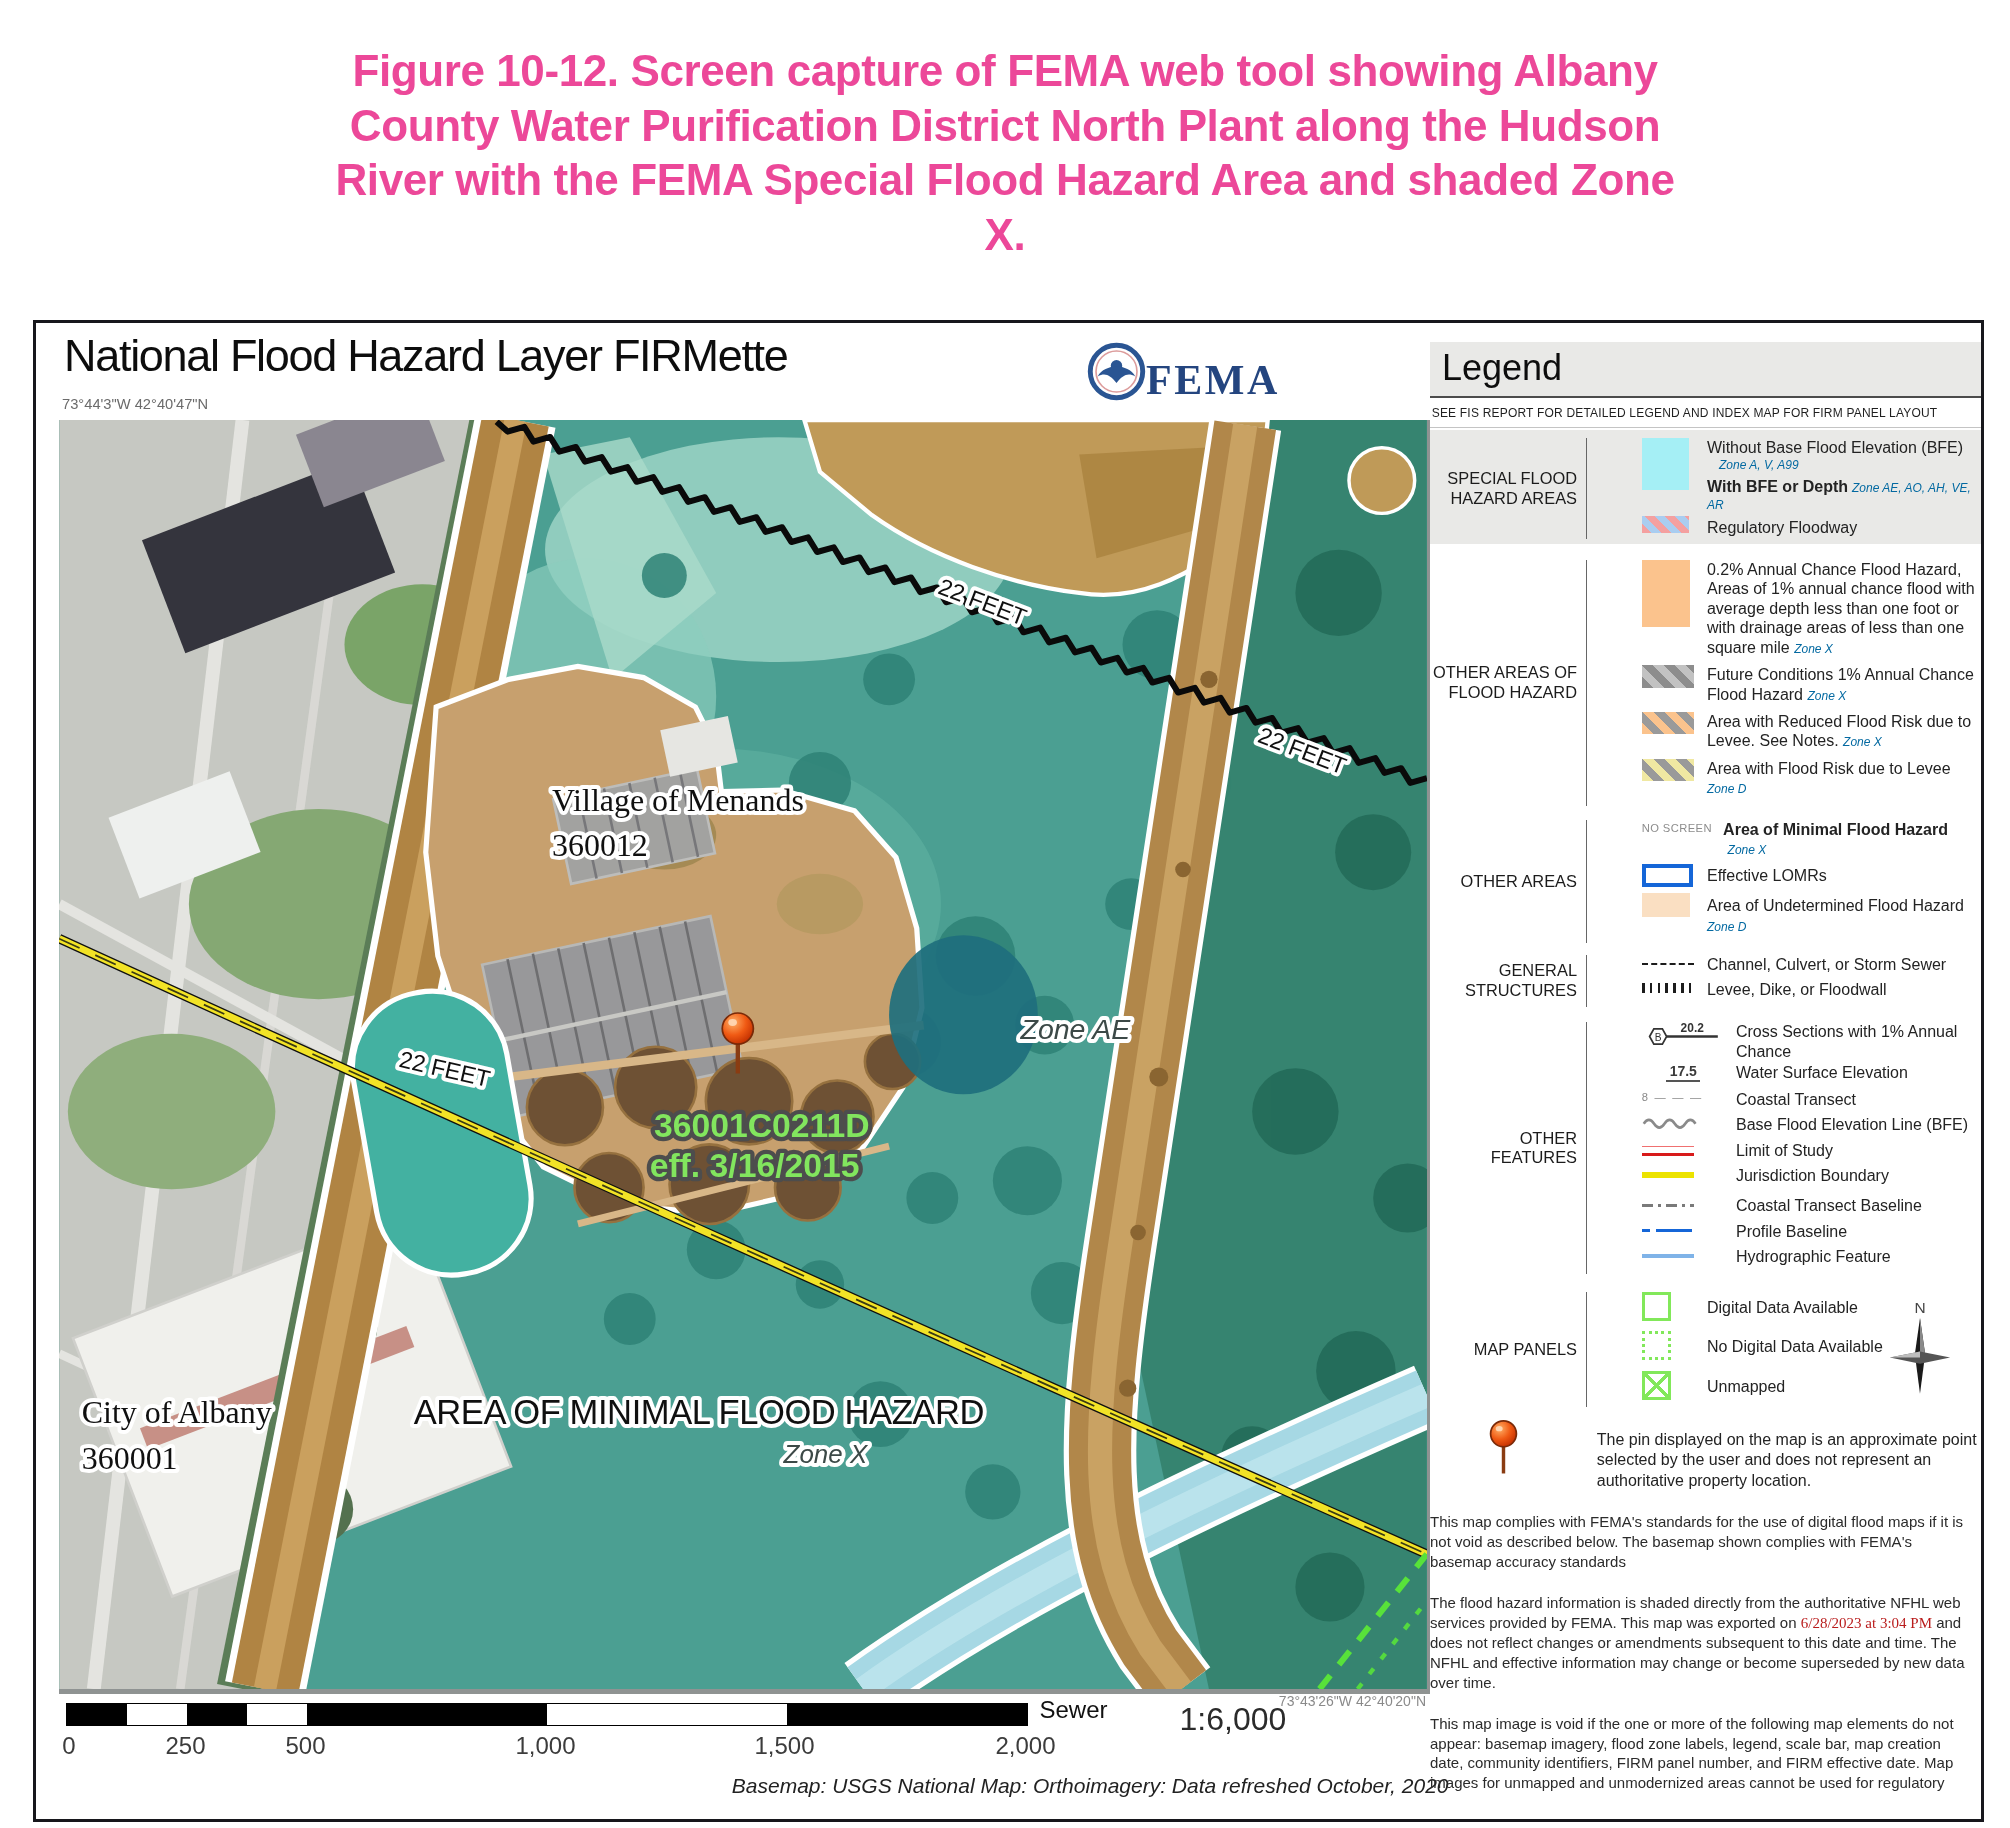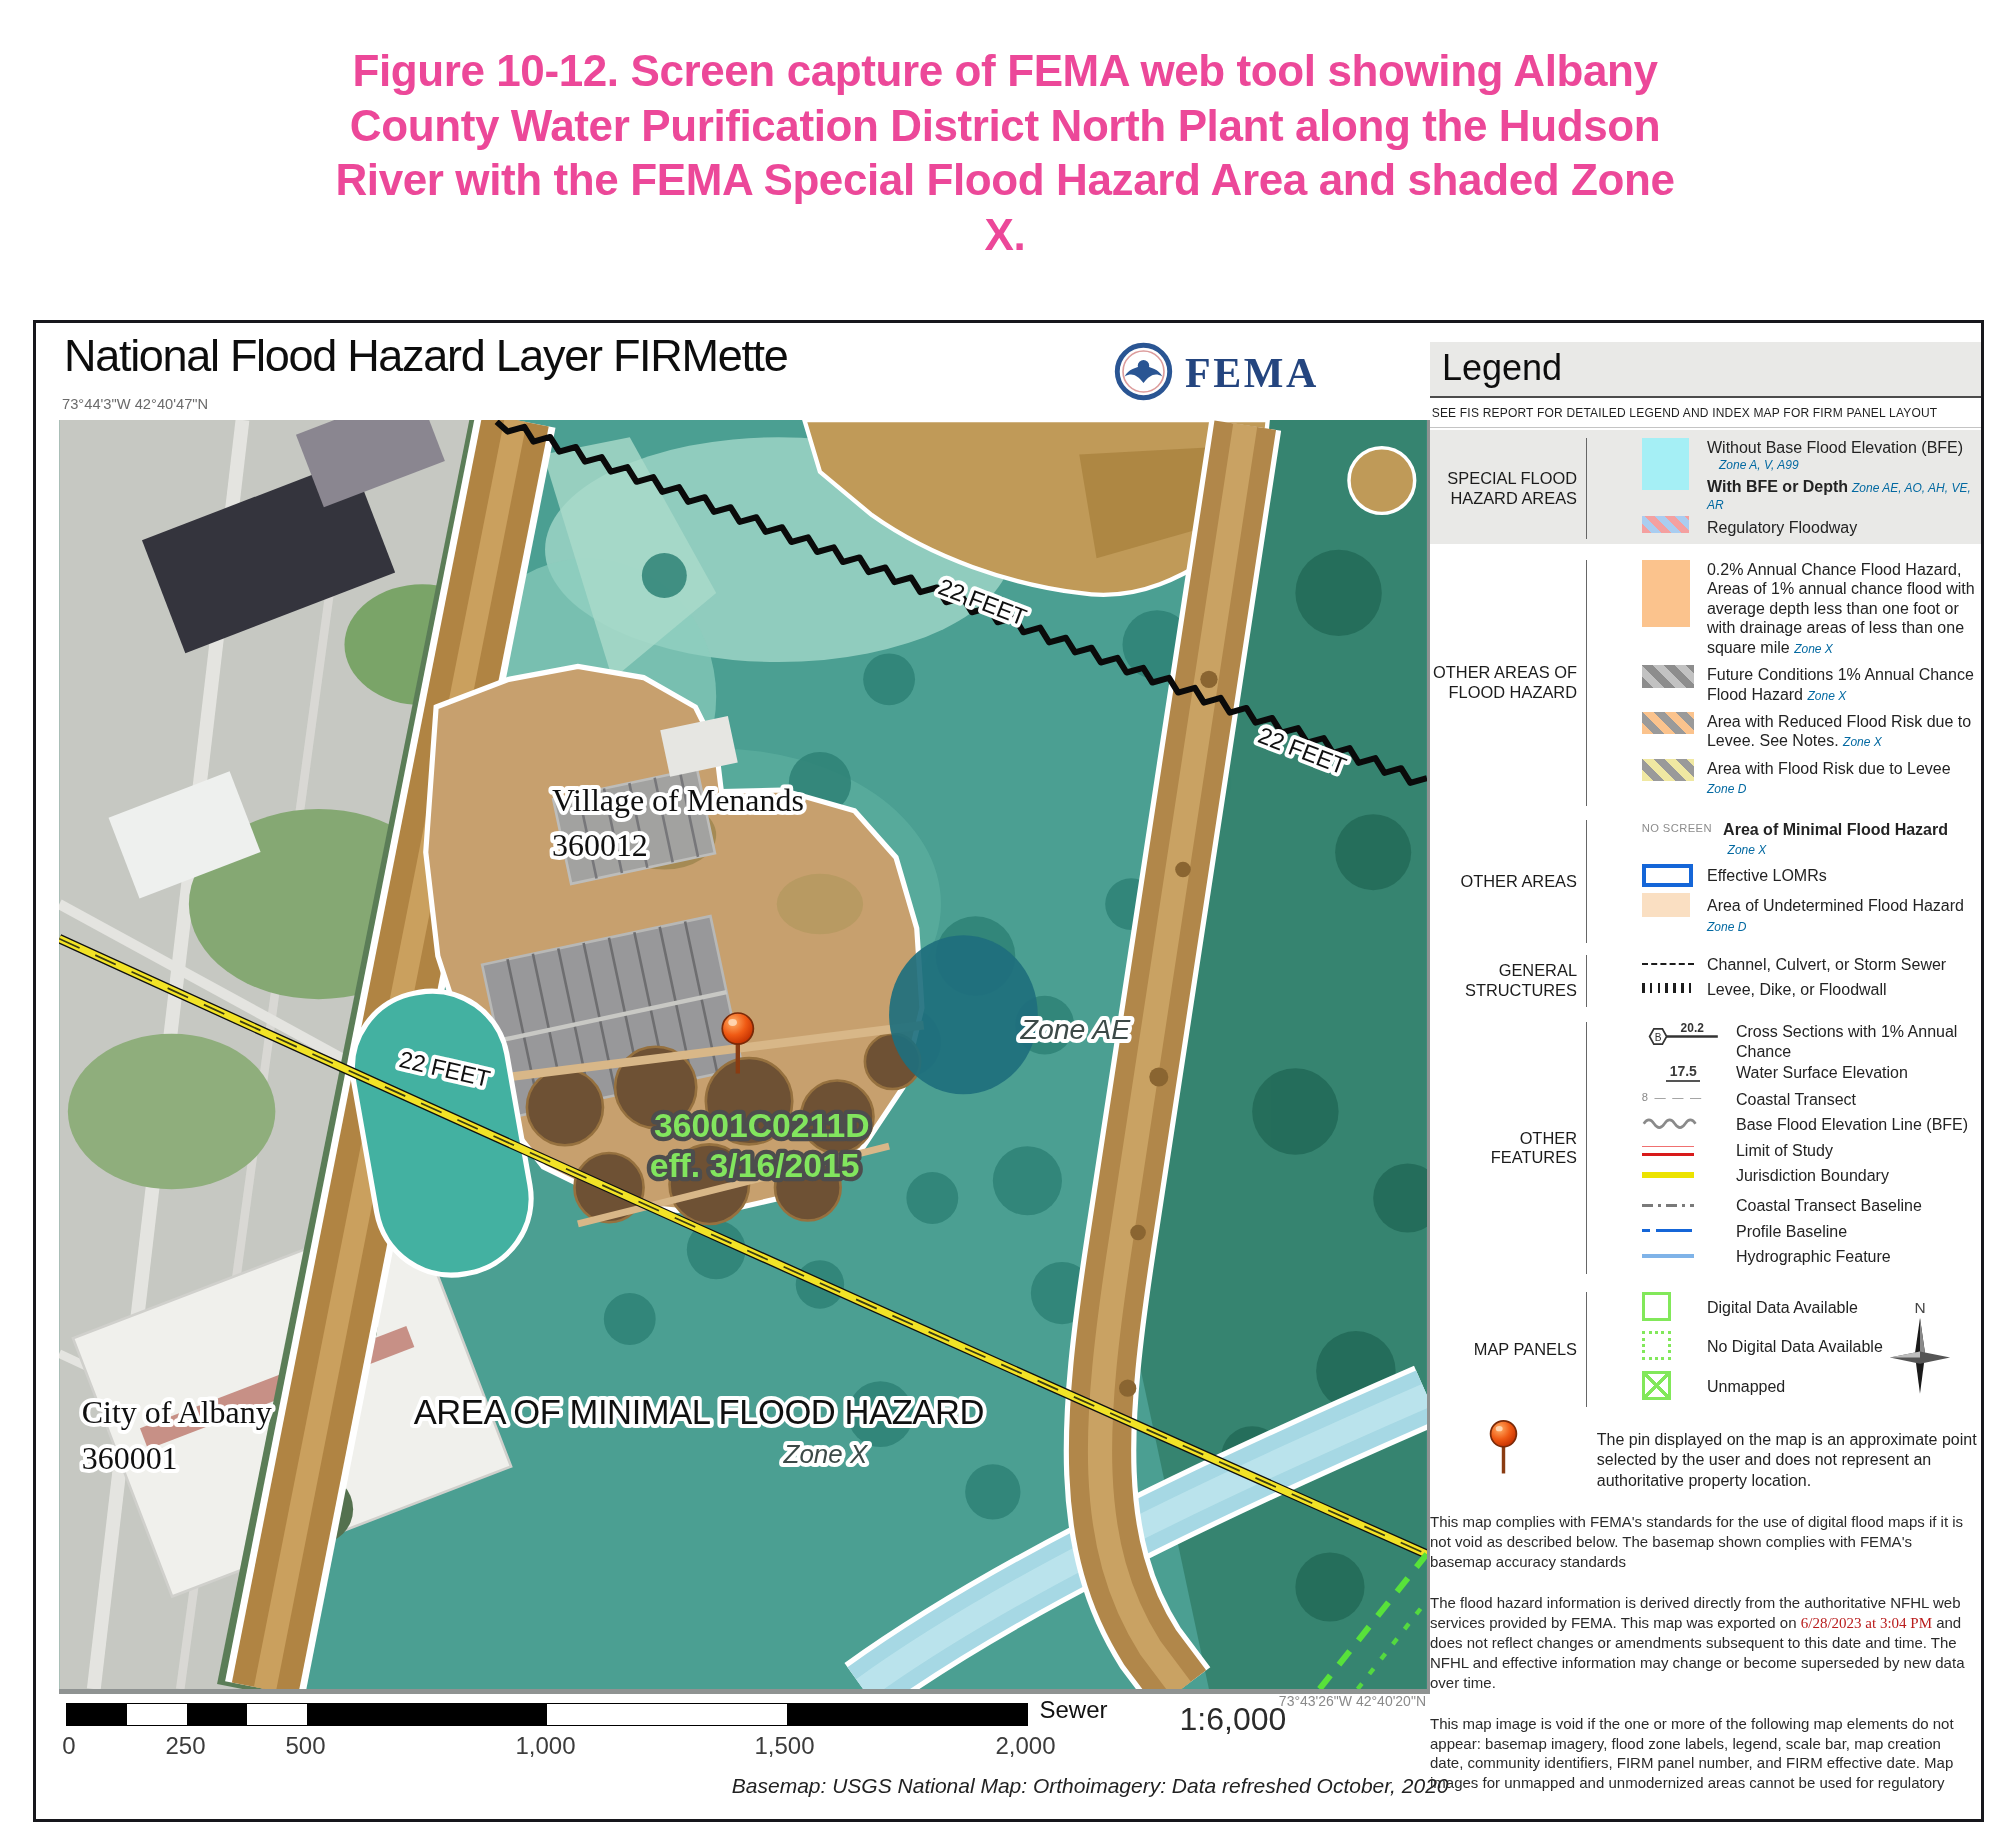--- a/index.html
+++ b/index.html
@@ -5,21 +5,21 @@
   html,body{margin:0;padding:0;background:#fff;}
   body{width:2010px;height:1829px;position:relative;font-family:"Liberation Sans",sans-serif;color:#111;overflow:hidden;}
 
   
   .caption{position:absolute;top:44px;left:50%;transform:translateX(-50%);width:1358px;
     text-align:center;font-size:44px;font-weight:bold;color:#ec4899;line-height:1.24;letter-spacing:-0.4px;}
 
   
   .fig{position:absolute;left:33px;top:320px;width:1945px;height:1496px;border:3.5px solid #17171c;background:#fff;}
   .map-title{position:absolute;left:28px;top:7px;font-size:45px;color:#0d0d0d;letter-spacing:-1.3px;white-space:nowrap;}
-  .fema-logo{position:absolute;left:1078px;top:19px;display:flex;align-items:center;gap:12px;}
+  .fema-logo{position:absolute;left:1051px;top:19px;display:flex;align-items:flex-end;}
   .fema-word{font-family:"Liberation Serif",serif;font-weight:bold;font-size:42px;color:#24457f;letter-spacing:2.6px;}
   .coords{font-size:14.7px;color:#6b6b6b;white-space:nowrap;}
   .coords-tl{position:absolute;left:26px;top:73px;}
   .coords-br{position:absolute;left:1020px;top:1370px;width:370px;text-align:right;font-size:14px;color:#8a8a8a;}
 
   
   .map{position:absolute;left:22.5px;top:97px;width:1368px;height:1269px;background:#4b9f92;
        border-right:3.5px solid #8f9392;border-bottom:5.2px solid #8f9392;}
   .map svg{display:block;}
   text.halo{paint-order:stroke;stroke:#ffffff;stroke-width:9px;stroke-linejoin:round;}
@@ -551,17 +551,17 @@
                 <stop offset="100%" stop-color="#c22f00"></stop>
           </radialGradient>
             </defs>
           <ellipse cx="13" cy="12" rx="4" ry="3" fill="#ffd9b8" opacity=".9"></ellipse>
         </svg>
       </div>
       <div class="sec-body pin-note">The pin displayed on the map is an approximate point selected by the user and does not represent an authoritative property location.</div>
     </div>
 
     <div class="disc">This map complies with FEMA's standards for the use of digital flood maps if it is not void as described below. The basemap shown complies with FEMA's basemap accuracy standards</div>
-    <div class="disc"><span>The flood hazard information is derived directly from the authoritative NFHL web services provided by FEMA. This map was exported on </span><span class="red">6/28/2023 at 3:04 PM</span><span> and does not reflect changes or amendments subsequent to this date and time. The NFHL and effective information may change or become superseded by new data over time.</span></div>
+    <div class="disc"><span>The flood hazard information is shaded directly from the authoritative NFHL web services provided by FEMA. This map was exported on </span><span class="red">6/28/2023 at 3:04 PM</span><span> and does not reflect changes or amendments subsequent to this date and time. The NFHL and effective information may change or become superseded by new data over time.</span></div>
     <div class="disc">This map image is void if the one or more of the following map elements do not appear: basemap imagery, flood zone labels, legend, scale bar, map creation date, community identifiers, FIRM panel number, and FIRM effective date. Map images for unmapped and unmodernized areas cannot be used for regulatory purposes.</div>
   </div>
 </div>
 
 
 </body></html>

